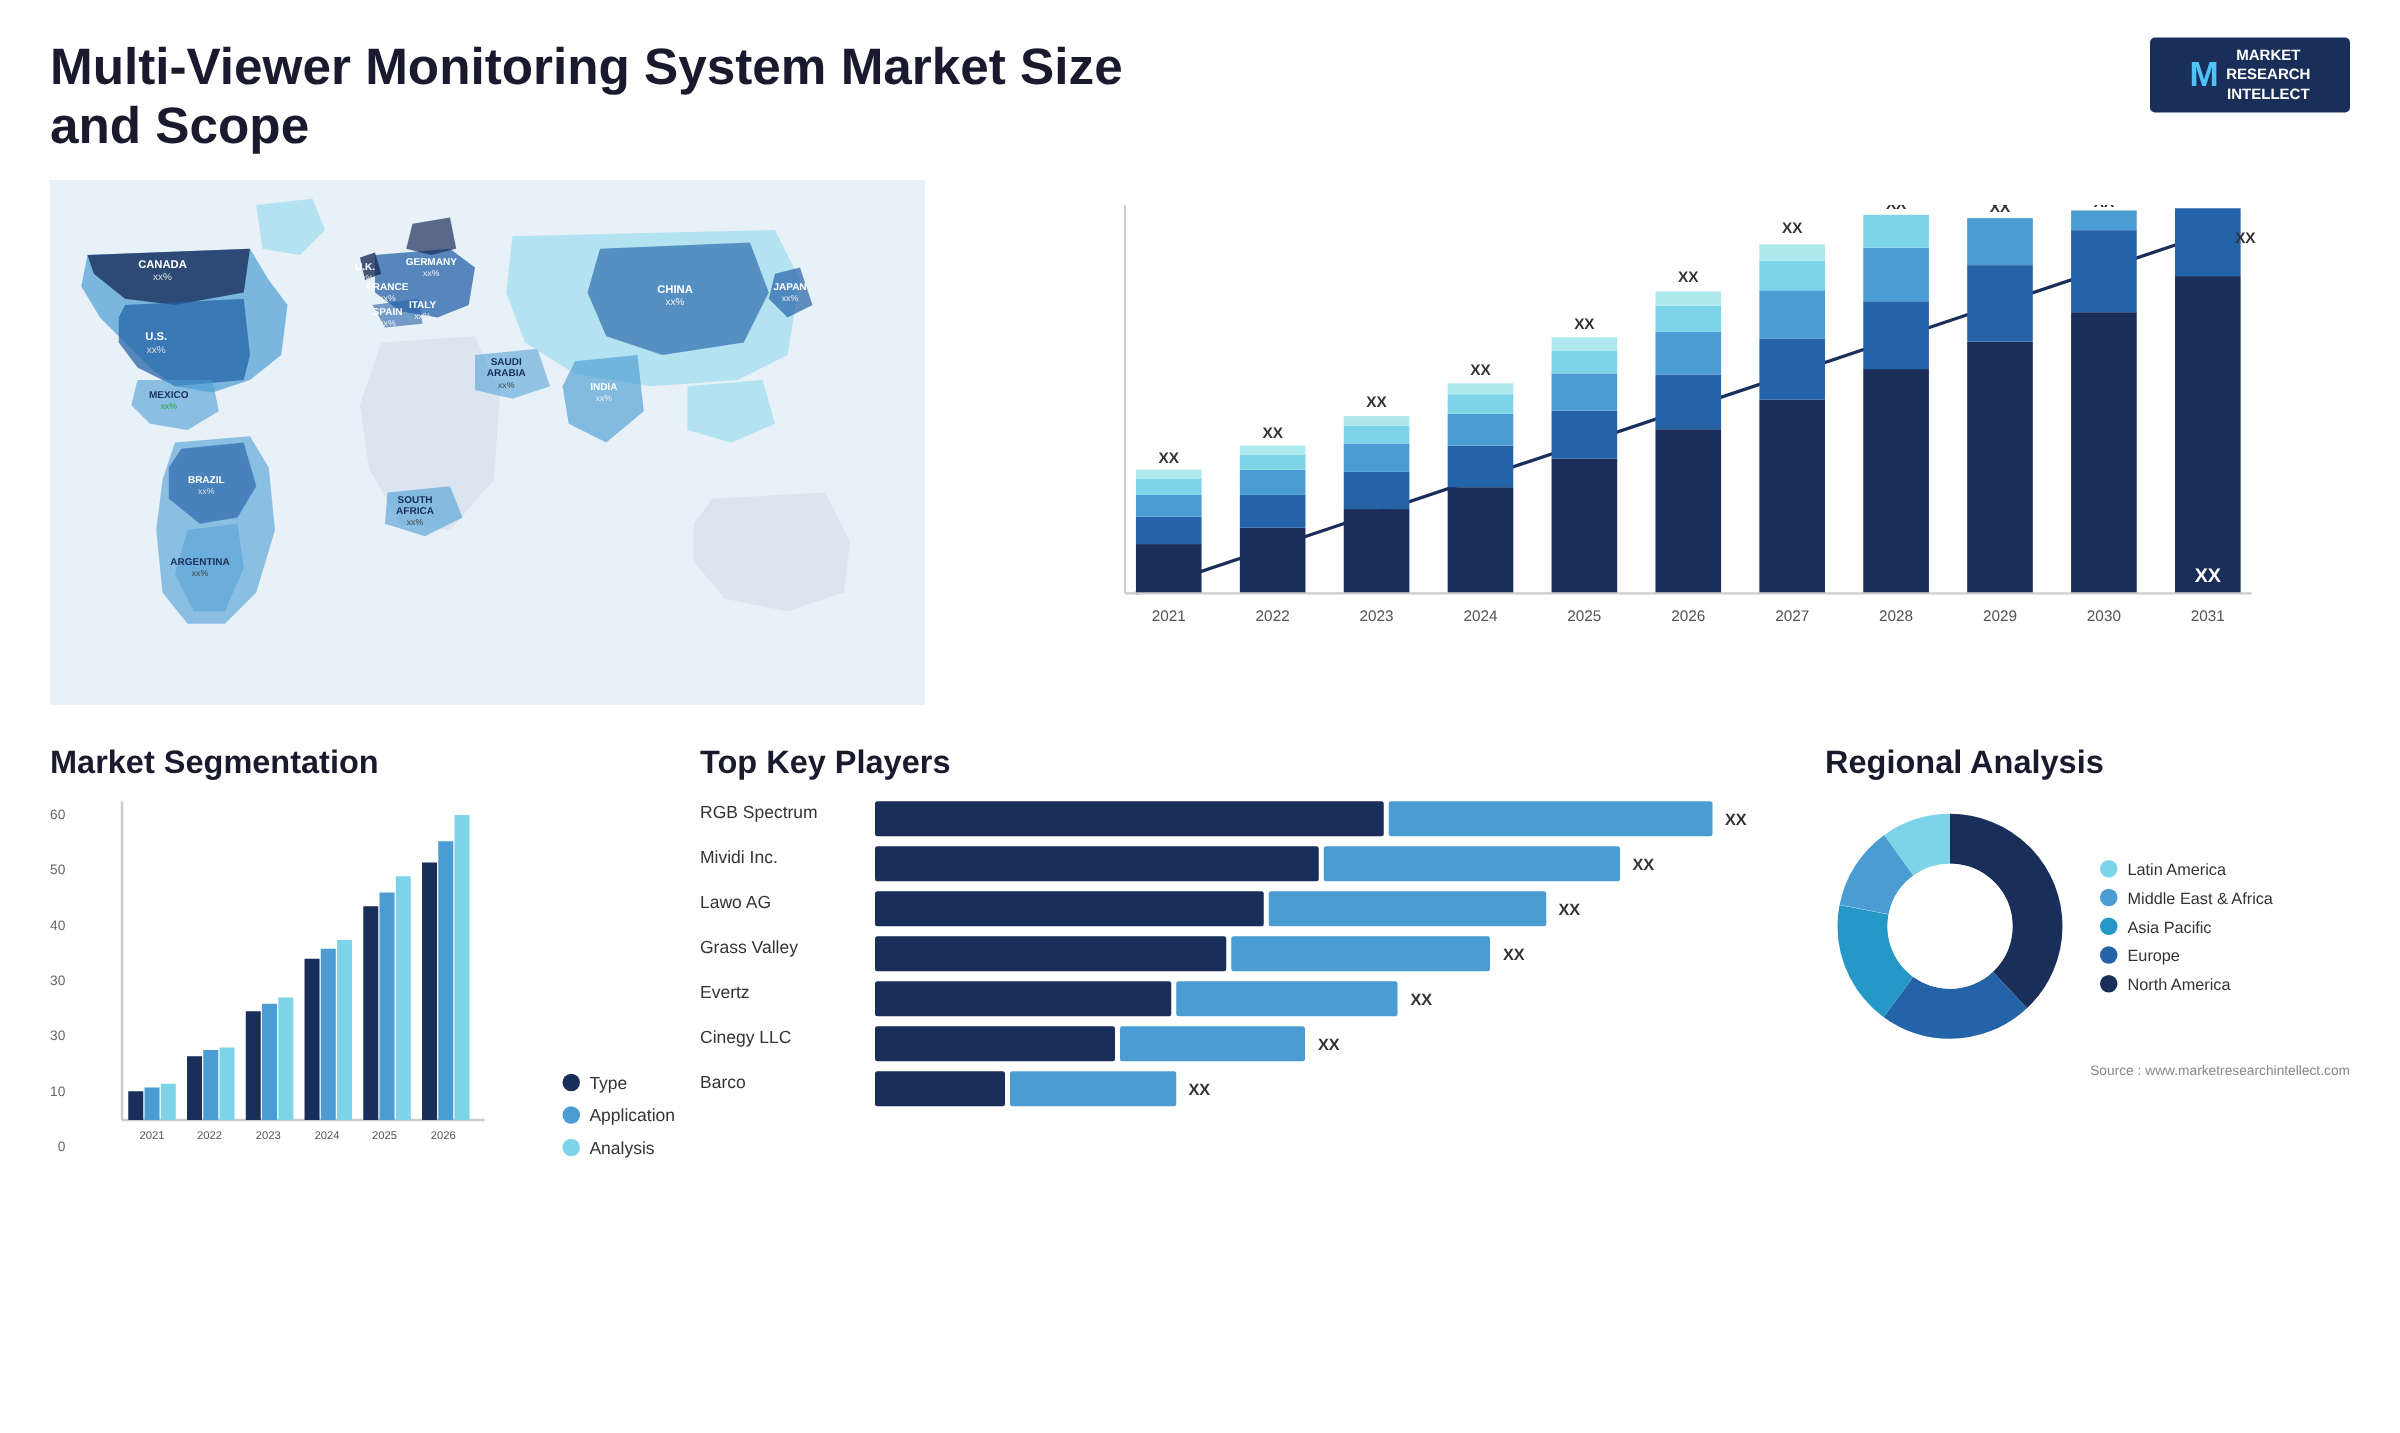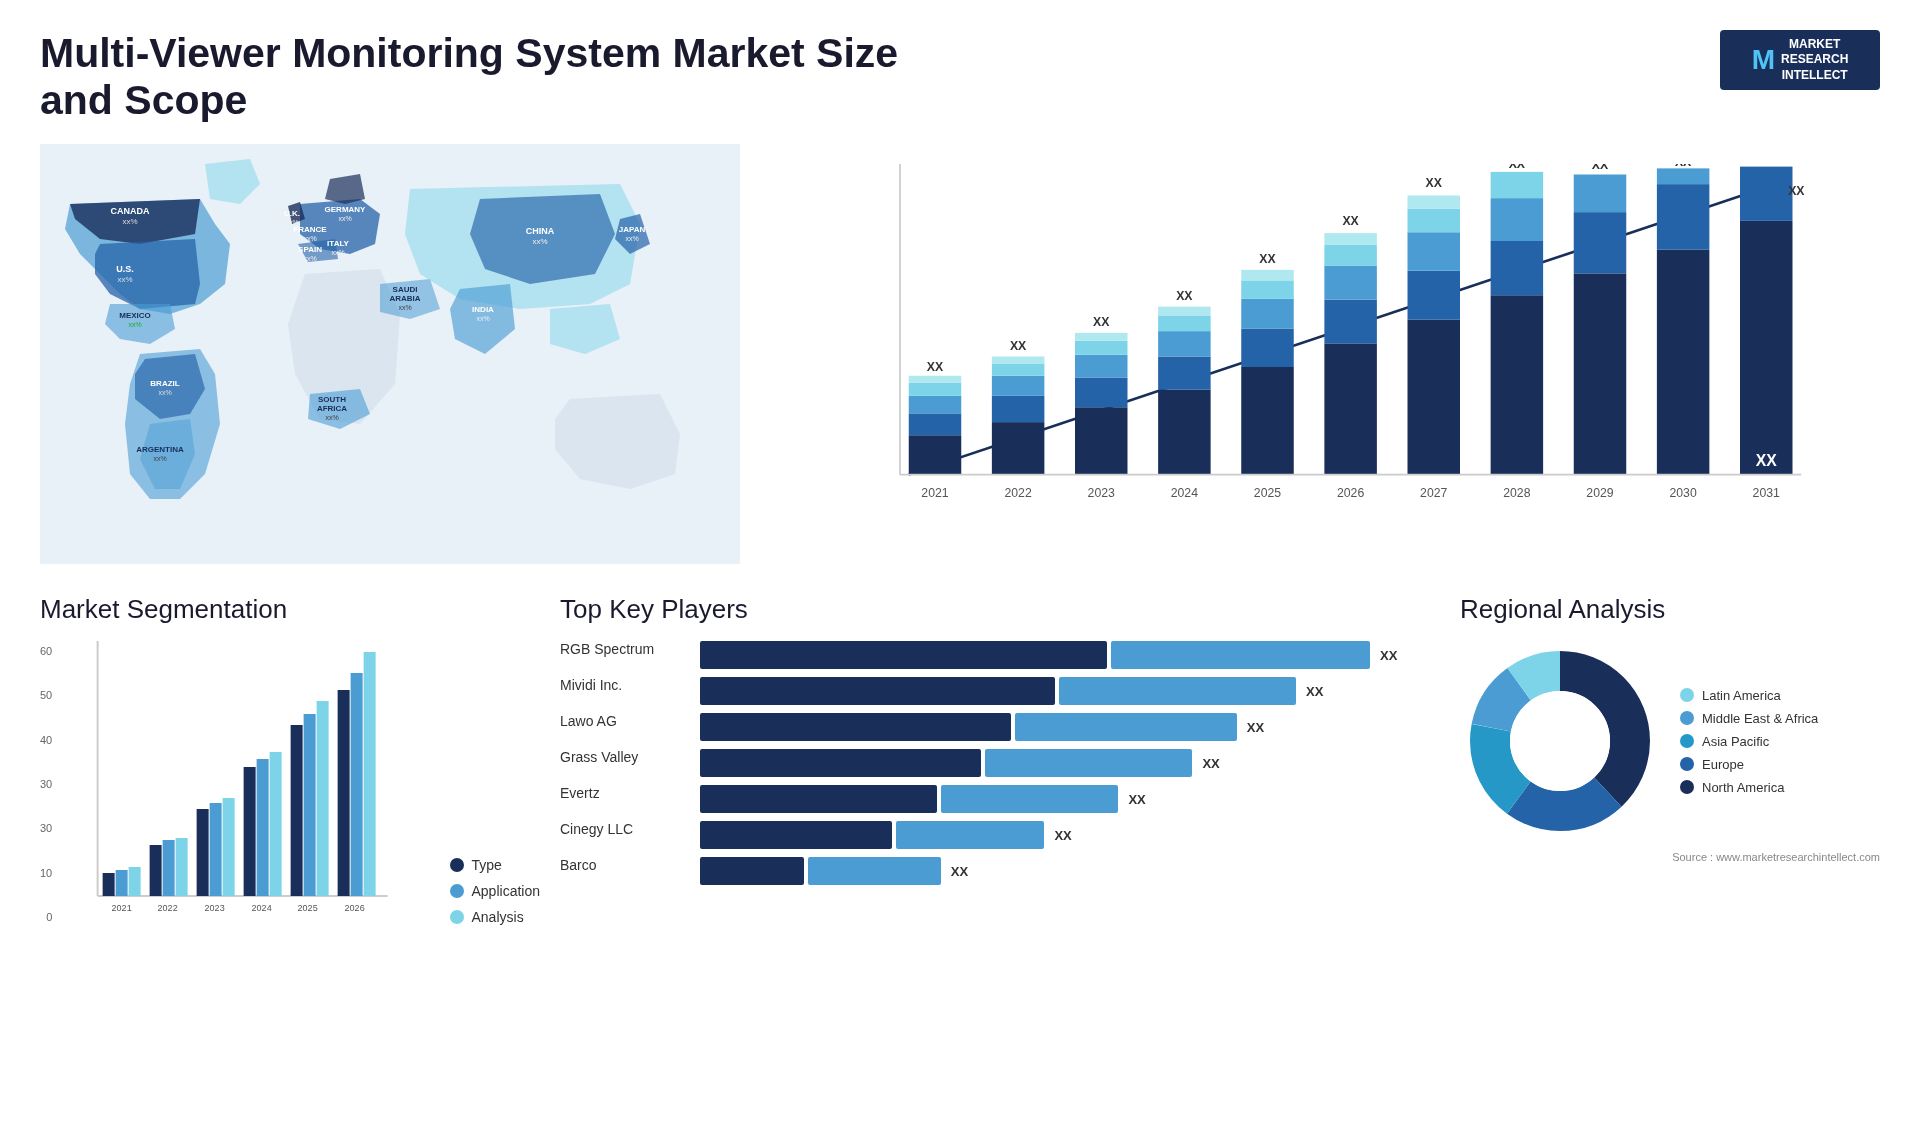--- a/index.html
+++ b/index.html
@@ -85,21 +85,21 @@
       gap: 20px;
     }
 
     
     .seg-container {
       width: 500px;
       flex-shrink: 0;
     }
     .section-title {
       font-size: 26px;
-      font-weight: 400;
+      font-weight: 700;
       color: #1a1a2e;
       margin-bottom: 16px;
     }
     .seg-chart-area {
       display: flex;
       gap: 20px;
       align-items: flex-end;
     }
     .seg-y-labels {
       display: flex;

